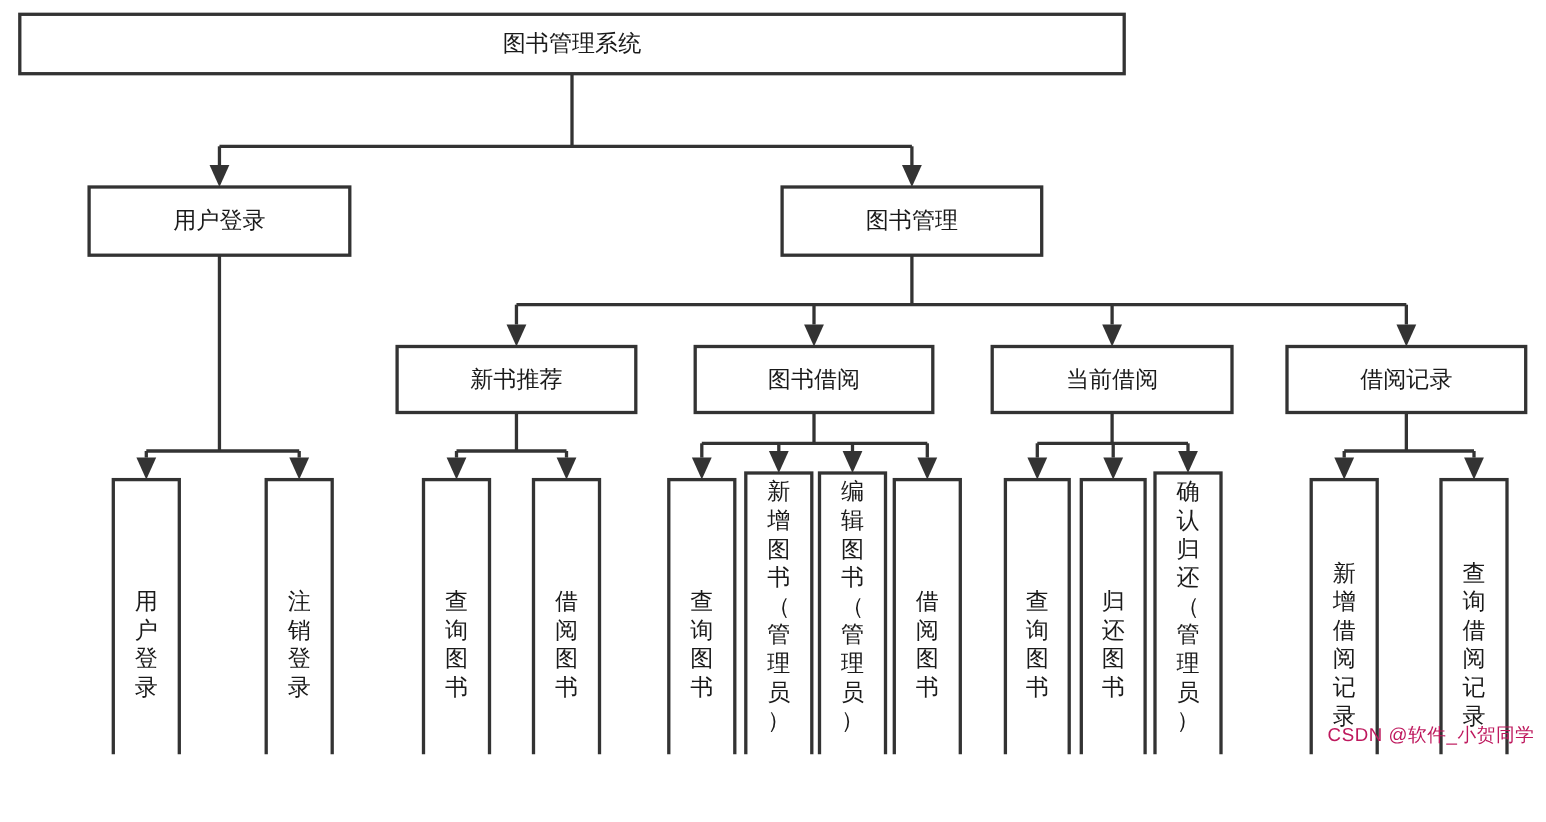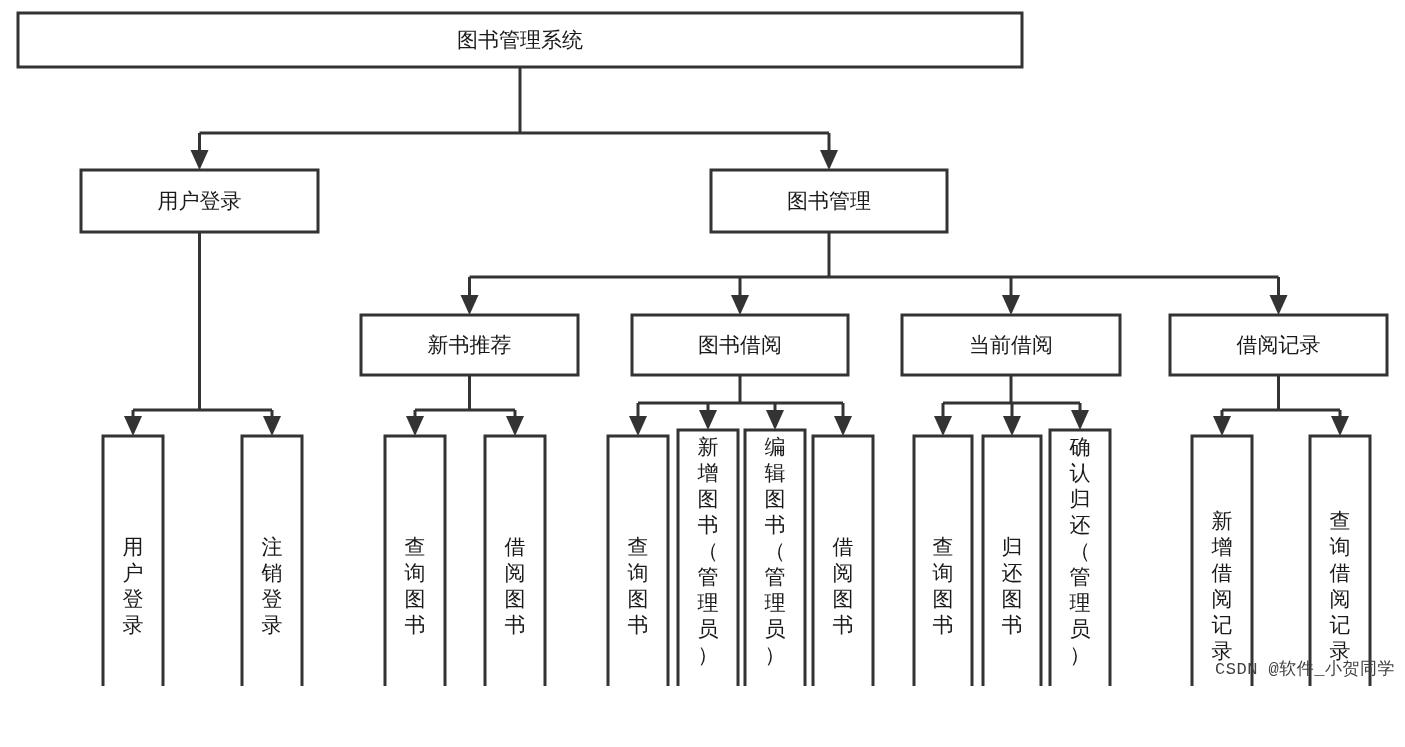--- a/index.html
+++ b/index.html
@@ -51,23 +51,23 @@
   .node-label-v {
     font-family: "Liberation Sans", "DejaVu Sans", sans-serif;
     font-size: 21px;
     fill: #1a1a1a;
     text-anchor: middle;
   }
   .watermark {
     position: absolute;
     right: 10px;
     bottom: 6px;
-    font-family: Liberation Mono, monospace;
+    font-family: Liberation Sans, sans-serif;
     font-size: 17px;
-    color: #404040;
+    color: #be185d;
     letter-spacing: 0.5px;
     white-space: nowrap;
     user-select: none;
   }
 </style>
 </head>
 <body>
 
 <div id="diagram-root">
 

